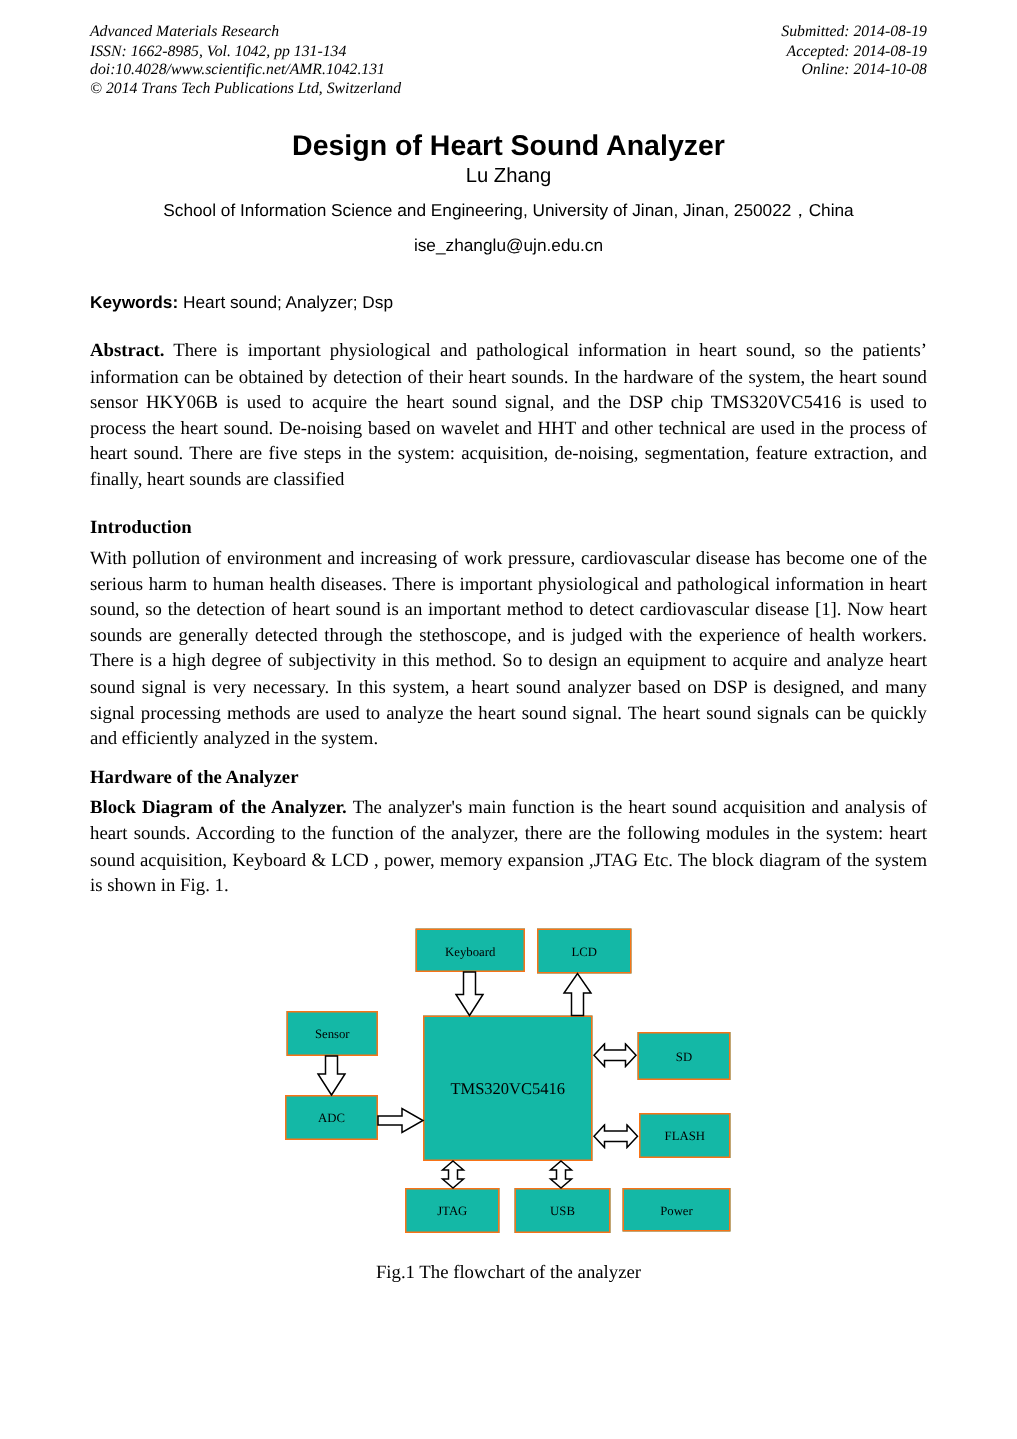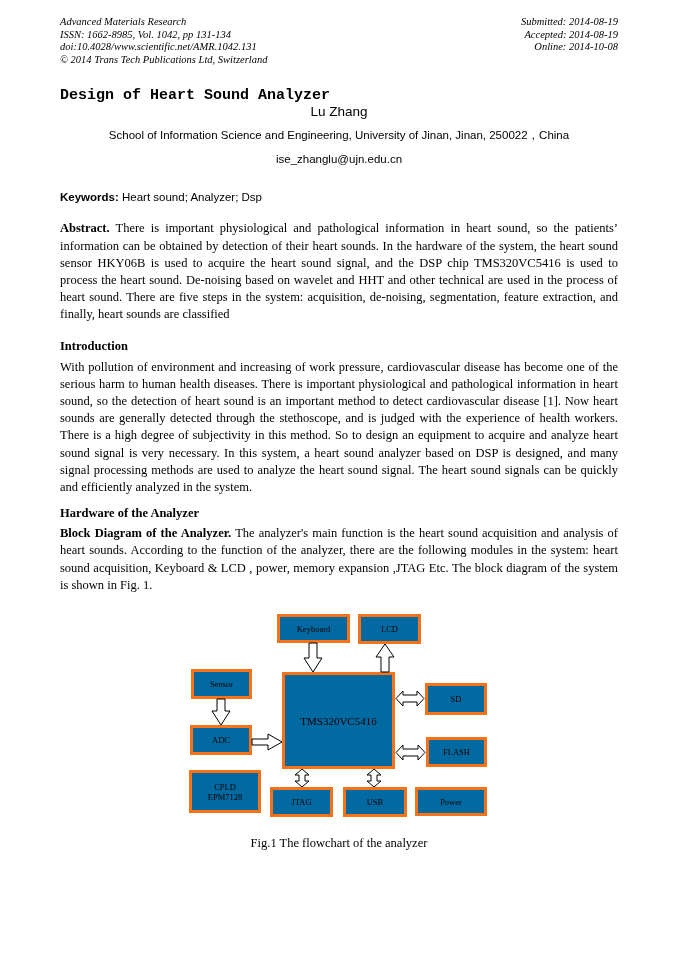--- a/index.html
+++ b/index.html
@@ -23,23 +23,24 @@
   .hdr {
     display: flex;
     justify-content: space-between;
     font-style: italic;
     font-size: 10.5px;
     line-height: 12.6px;
   }
   .hdr .right { text-align: right; }
   
   .title {
-    font-family: Liberation Mono, monospace;
+    font-family: Liberation Sans, sans-serif;
     font-weight: bold;
-    font-size: 15px;
+    font-size: 19px;
+    text-align: center;
     margin-top: 21px;
   }
   .author {
     font-family: "Liberation Sans", sans-serif;
     font-size: 13.5px;
     text-align: center;
   }
   .affil, .email {
     font-family: "Liberation Sans", sans-serif;
     font-size: 11.5px;
@@ -74,22 +75,22 @@
   .figure {
     position: relative;
     width: 310px;
     height: 210px;
     margin-top: 18px;
     margin-left: 125px;
     font-family: "Liberation Serif", serif;
   }
   .dbox {
     position: absolute;
-    border: 3px solid #f97316;
-    background: #0369a1;
+    border: 1px solid #f97316;
+    background: #14b8a6;
     font-size: 8.5px;
     display: flex;
     align-items: center;
     justify-content: center;
     line-height: 10px;
   }
   .dbox.tms { font-size: 11px; }
   .arr { position: absolute; }
   .arr svg { display: block; }
   .arr polygon { fill: #ffffff; stroke: #000000; stroke-width: 1; }
@@ -145,24 +146,20 @@
 
     <div class="figure">
 
       <div class="dbox" style="left:92px; top:2px; width:73px; height:29px;">Keyboard</div>
       <div class="dbox" style="left:173px; top:2px; width:63px; height:30px;">LCD</div>
       <div class="dbox" style="left:6px; top:57px; width:61px; height:30px;">Sensor</div>
       <div class="dbox tms" style="left:97px; top:60px; width:113px; height:97px;">TMS320VC5416</div>
       <div class="dbox" style="left:240px; top:71px; width:62px; height:32px;">SD</div>
       <div class="dbox" style="left:5px; top:113px; width:62px; height:30px;">ADC</div>
       <div class="dbox" style="left:241px; top:125px; width:61px; height:30px;">FLASH</div>
-      <div class="dbox" style="left:4px; top:158px; width:72px; height:43px; flex-direction:column;">
-        <div>CPLD</div>
-        <div>EPM7128</div>
-      </div>
       <div class="dbox" style="left:85px; top:175px; width:63px; height:30px;">JTAG</div>
       <div class="dbox" style="left:158px; top:175px; width:64px; height:30px;">USB</div>
       <div class="dbox" style="left:230px; top:175px; width:72px; height:29px;">Power</div>
 
       <div class="arr" style="left:118px; top:30px;">
         <svg width="20" height="31" viewBox="0 0 20 31">
             <polygon points="6,1 14,1 14,16 19,16 10,30 1,16 6,16"></polygon>
           </svg>
       </div>
       <div class="arr" style="left:190px; top:31px;">

